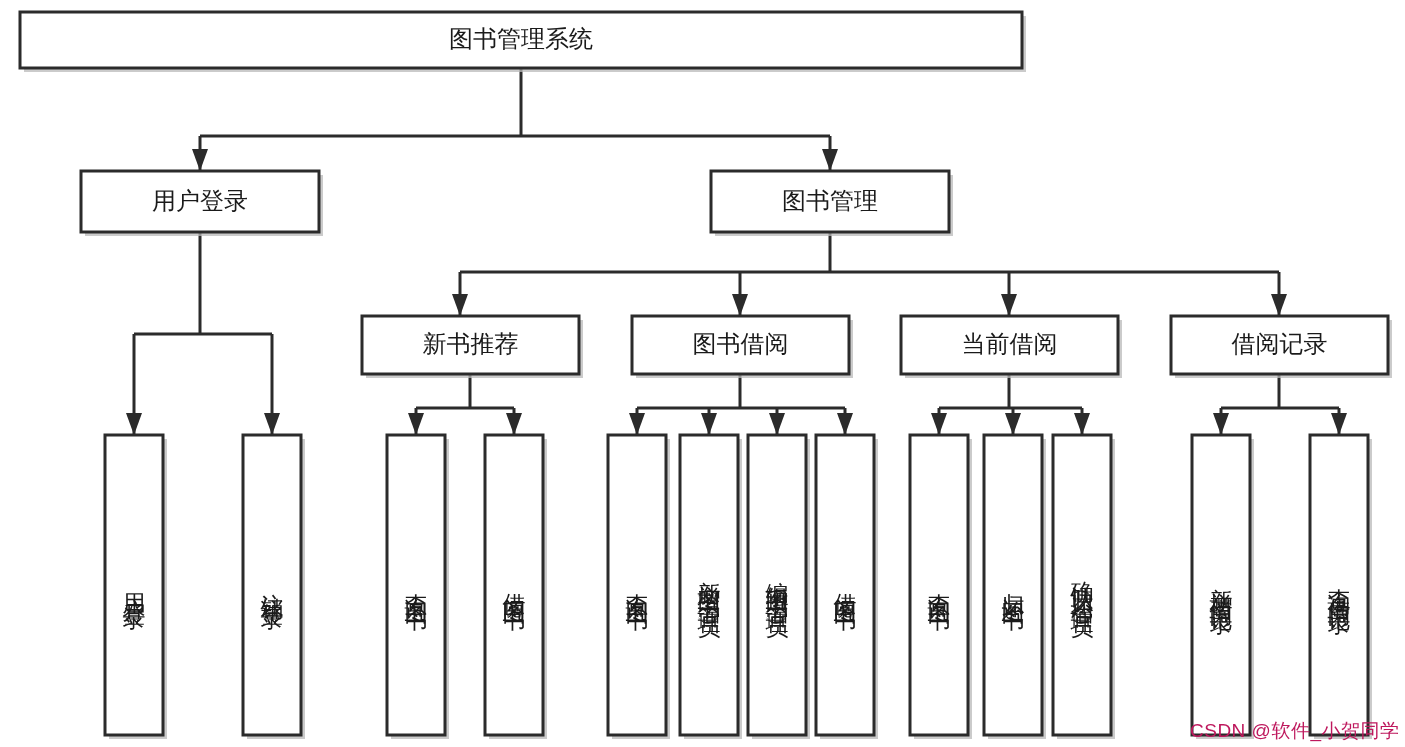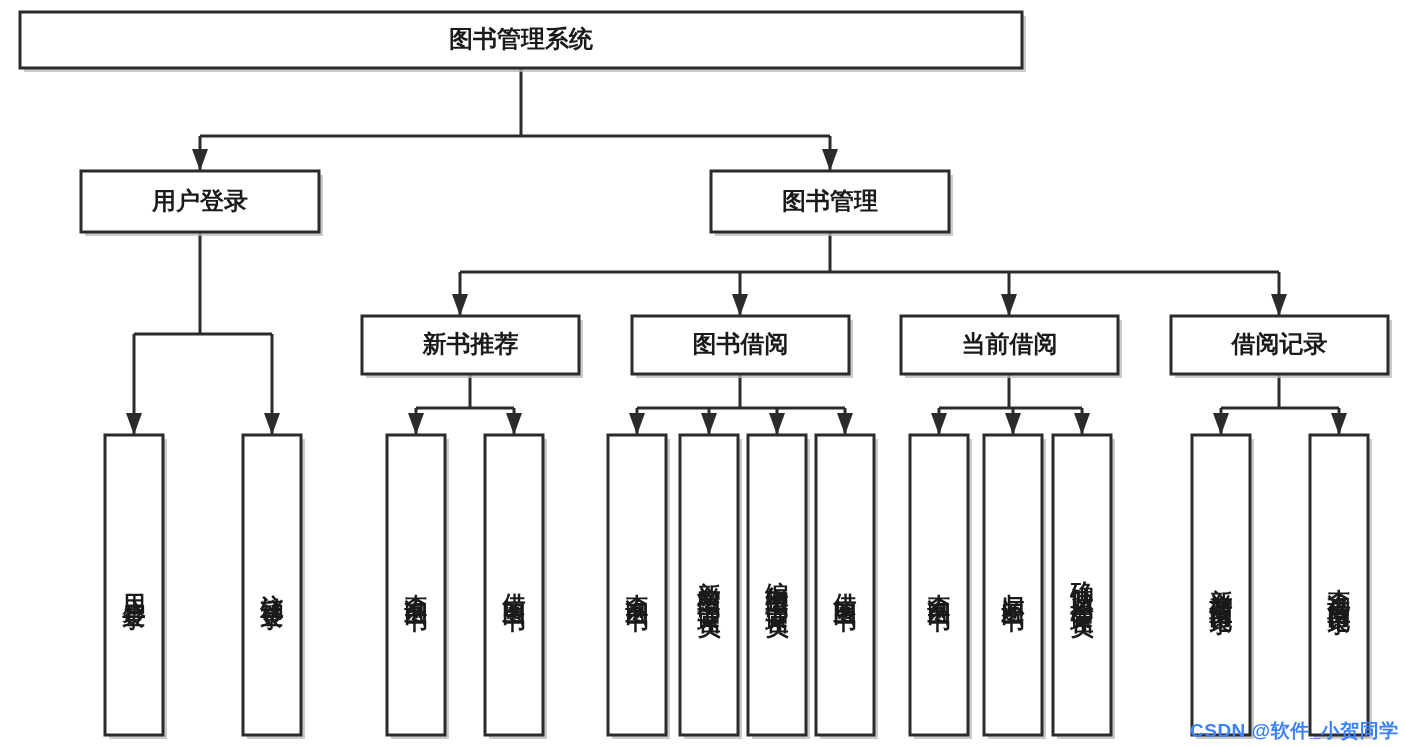--- a/index.html
+++ b/index.html
@@ -12,21 +12,20 @@
     height: 747px;
     font-family: "Liberation Sans", "DejaVu Sans", sans-serif;
     overflow: hidden;
     position: relative;
   }
   #diagram-root {
     position: absolute;
     left: 0; top: 0;
     width: 1135px;
     height: 747px;
-    font-weight: bold;
   }
   svg.flowchart {
     display: block;
     width: 1405px;
     height: 747px;
   }
   .node-box {
     fill: #ffffff;
     stroke: #2b2b2b;
     stroke-width: 3;
@@ -72,21 +71,21 @@
   .vlabel-wrap {
     display: flex;
     align-items: flex-start;
     justify-content: center;
     overflow: hidden;
   }
   .watermark {
     position: absolute;
     font-family: "Liberation Sans", "DejaVu Sans", sans-serif;
     font-size: 19px;
-    color: #3b82f6;
+    color: #be185d;
     white-space: nowrap;
     pointer-events: none;
     letter-spacing: 0.5px;
   }
 </style>
 </head>
 <body>
 
 <div id="diagram-root">
   <svg class="flowchart" viewBox="0 0 1405 747">

